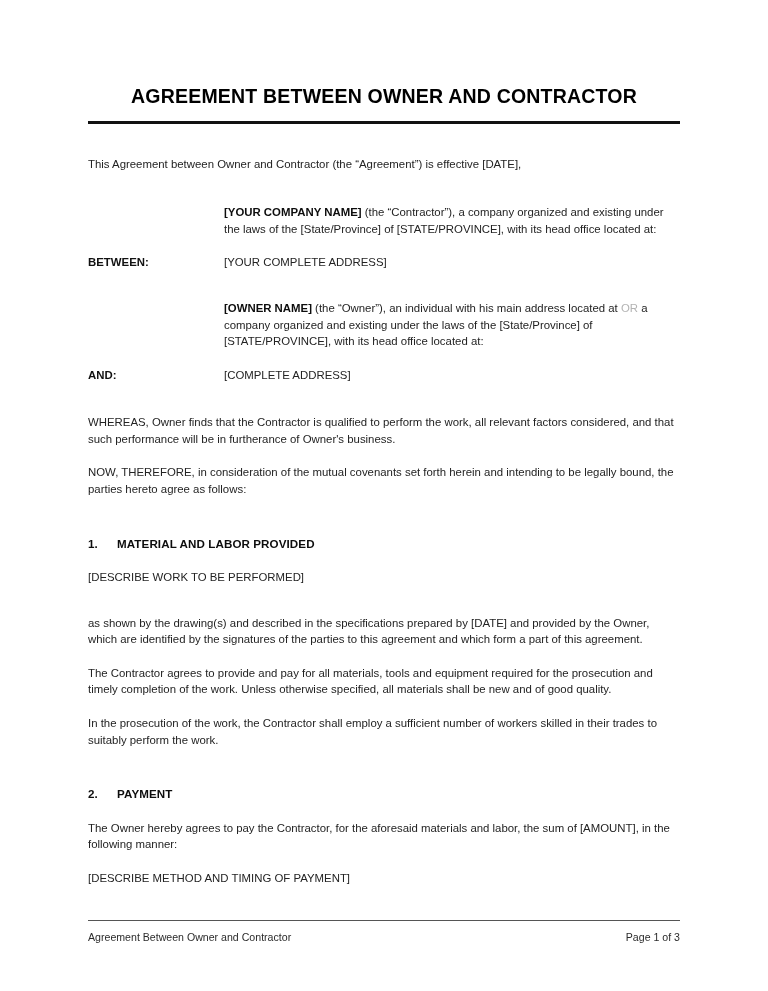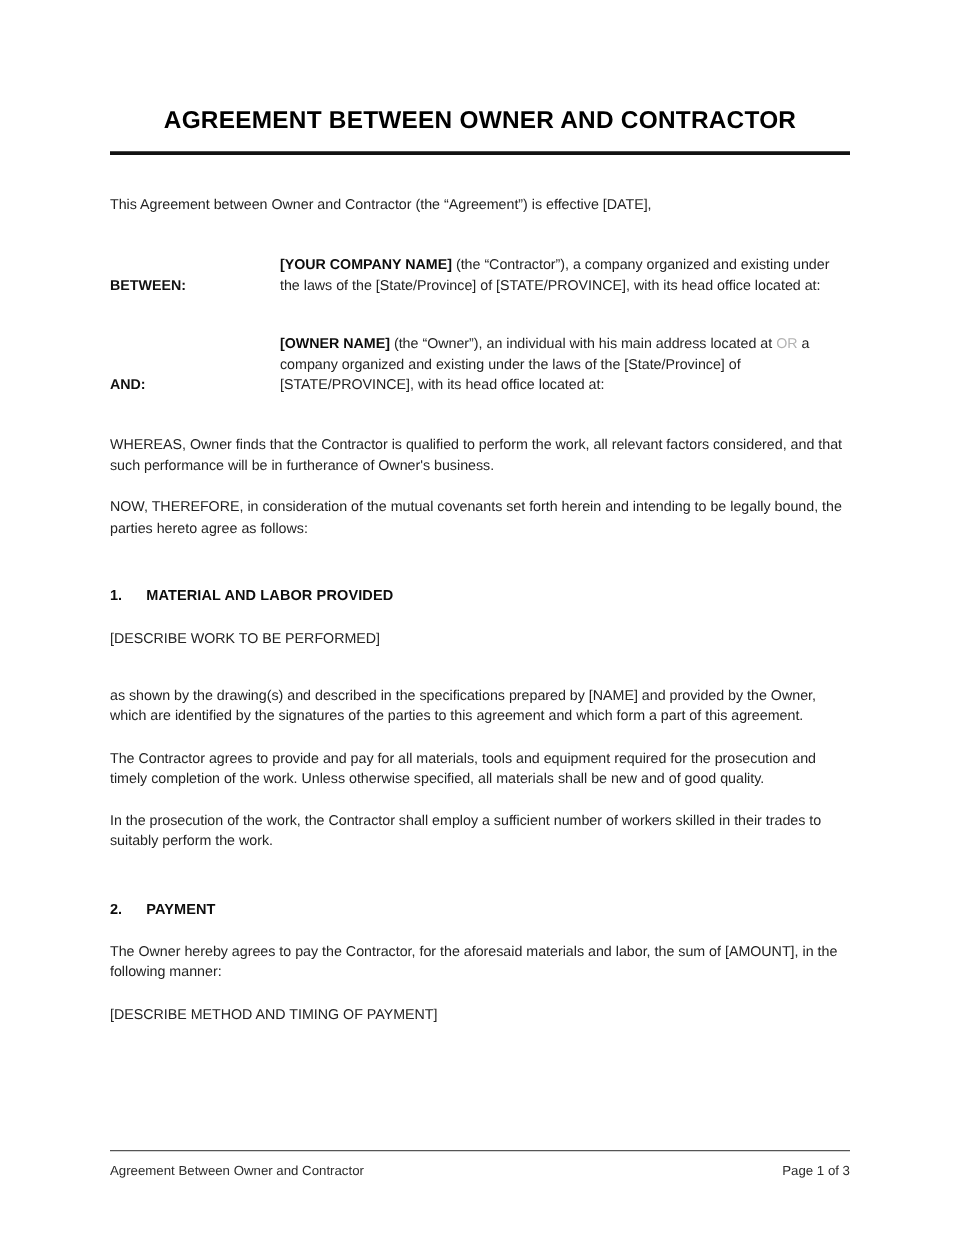--- a/index.html
+++ b/index.html
@@ -148,43 +148,45 @@
     <h1 class="doc-title">AGREEMENT BETWEEN OWNER AND CONTRACTOR</h1>
 
     <div class="title-rule"></div>
 
     <p class="body-text intro">This Agreement between Owner and Contractor (the “Agreement”) is effective [DATE],</p>
 
     <div class="party-row party-between">
       <div class="party-label">BETWEEN:</div>
       <div class="party-body">
         <span class="strong">[YOUR COMPANY NAME]</span><span> (the “Contractor”), a company organized and existing under the laws of the [State/Province] of [STATE/PROVINCE], with its head office located at:</span>
+        <div class="party-address">[YOUR COMPLETE ADDRESS]</div>
       </div>
     </div>
 
     <div class="party-row party-and">
       <div class="party-label">AND:</div>
       <div class="party-body">
         <span class="strong">[OWNER NAME]</span><span> (the “Owner”), an individual with his main address located at </span><span class="faded">OR</span><span> a company organized and existing under the laws of the [State/Province] of [STATE/PROVINCE], with its head office located at:</span>
+        <div class="party-address">[COMPLETE ADDRESS]</div>
       </div>
     </div>
 
     <p class="body-text recital-1">WHEREAS, Owner finds that the Contractor is qualified to perform the work, all relevant factors considered, and that such performance will be in furtherance of Owner's business.</p>
 
     <p class="body-text recital-2">NOW, THEREFORE, in consideration of the mutual covenants set forth herein and intending to be legally bound, the parties hereto agree as follows:</p>
 
     <div class="section-heading">
       <span class="section-num">1.</span>
       <span class="section-title">MATERIAL AND LABOR PROVIDED</span>
     </div>
 
 
     <p class="body-text para">[DESCRIBE WORK TO BE PERFORMED]</p>
 
-    <p class="body-text para-gap">as shown by the drawing(s) and described in the specifications prepared by [NAME] and provided by the Owner, which are identified by the signatures of the parties to this agreement and which form a part of this agreement.</p>
+    <p class="body-text para-gap">as shown by the drawing(s) and described in the specifications prepared by [DATE] and provided by the Owner, which are identified by the signatures of the parties to this agreement and which form a part of this agreement.</p>
 
     <p class="body-text para">The Contractor agrees to provide and pay for all materials, tools and equipment required for the prosecution and timely completion of the work. Unless otherwise specified, all materials shall be new and of good quality.</p>
 
     <p class="body-text para">In the prosecution of the work, the Contractor shall employ a sufficient number of workers skilled in their trades to suitably perform the work.</p>
 
     <div class="section-heading">
       <span class="section-num">2.</span>
       <span class="section-title">PAYMENT</span>
     </div>
 

